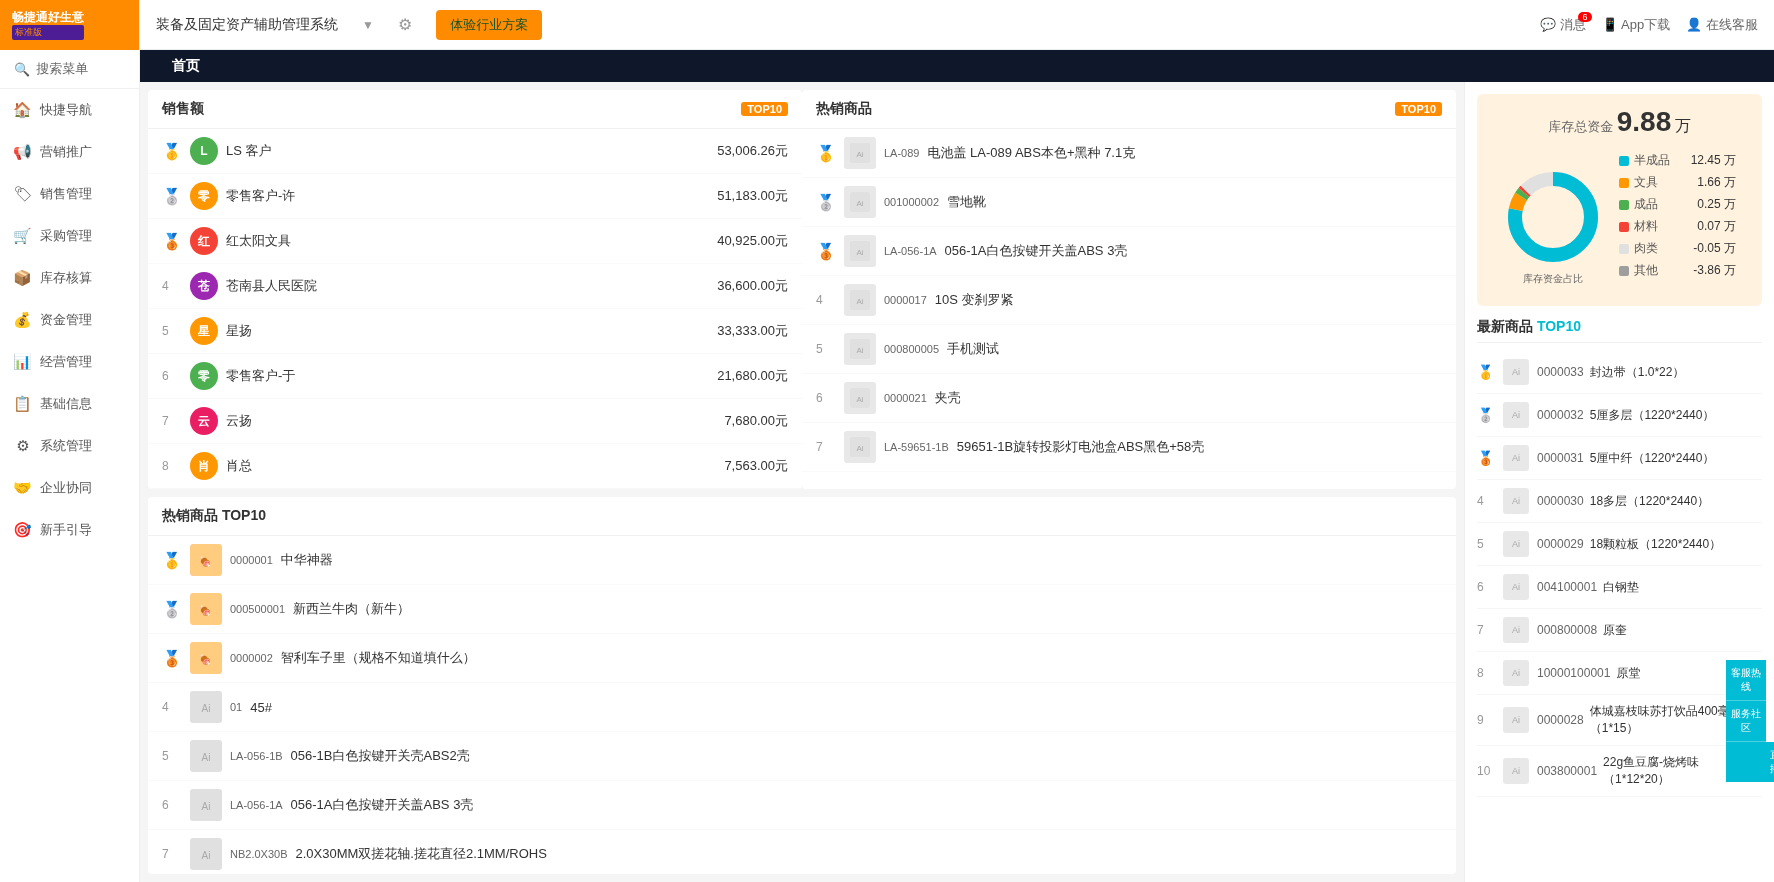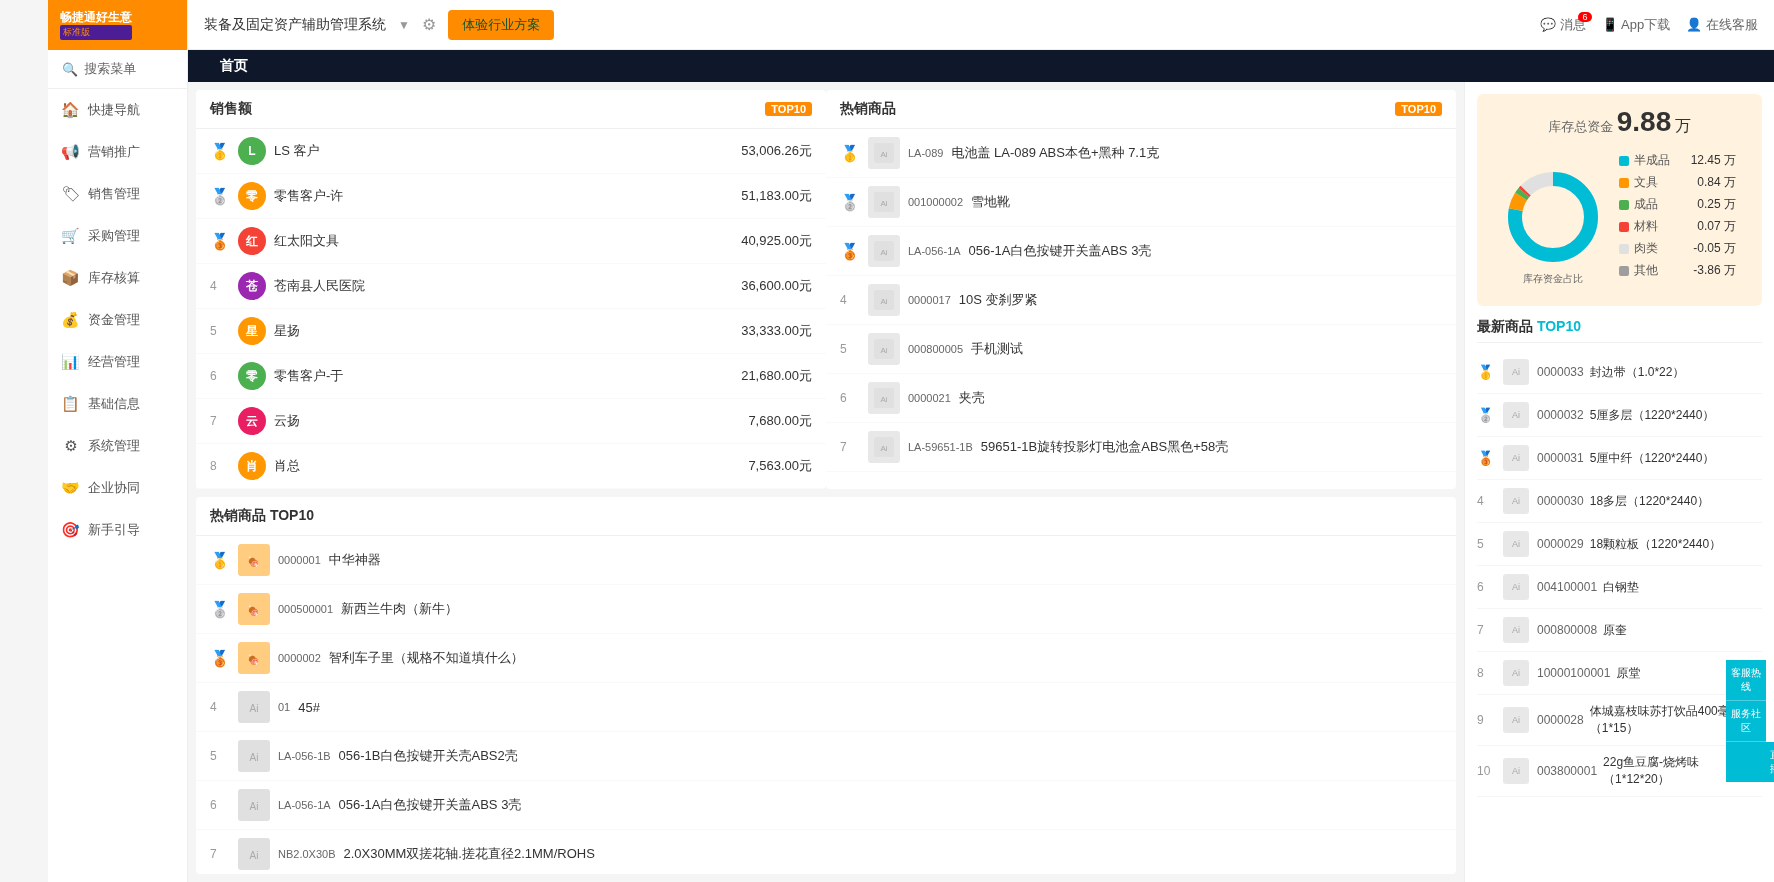--- a/index.html
+++ b/index.html
@@ -8,21 +8,20 @@
     
     .sidebar {
       width: 140px;
       background: #fff;
       display: flex;
       flex-direction: column;
       border-right: 1px solid #eee;
       flex-shrink: 0;
       height: 882px;
       overflow-y: auto;
-      margin-left: 48px;
     }
     .sidebar-logo {
       background: #ff8c00;
       padding: 10px 12px;
       display: flex;
       align-items: center;
       gap: 6px;
       height: 50px;
     }
     .sidebar-logo-text { color: #fff; font-size: 12px; font-weight: bold; line-height: 1.3; }
@@ -33,21 +32,21 @@
     .sidebar-nav-item {
       display: flex; align-items: center; gap: 8px; padding: 12px 14px; color: #555; cursor: pointer; font-size: 13px;
     }
     .nav-icon { width: 18px; height: 18px; display: flex; align-items: center; justify-content: center; font-size: 15px; }
 
     
     .main { flex: 1; display: flex; flex-direction: column; overflow: hidden; }
 
     
     .topbar {
-      height: 50px; background: #fff; display: flex; align-items: center; padding: 0 16px; gap: 12px; border-bottom: 1px solid #eee; flex-shrink: 0;
+      height: 50px; background: #fff; display: flex; align-items: center; padding: 0 16px; gap: 24px; border-bottom: 1px solid #eee; flex-shrink: 0;
     }
     .topbar-title { font-size: 14px; color: #333; font-weight: 500; }
     .topbar-dropdown { color: #999; font-size: 12px; cursor: pointer; }
     .topbar-gear { color: #999; font-size: 16px; cursor: pointer; }
     .topbar-btn {
       background: #ff8c00; color: #14532d; border: none; padding: 6px 14px; border-radius: 4px; cursor: pointer; font-size: 13px;
     }
     .topbar-right { margin-left: auto; display: flex; align-items: center; gap: 16px; color: #666; font-size: 13px; }
     .topbar-badge { position: relative; }
     .topbar-badge-dot { position: absolute; top: -4px; right: -6px; background: #f00; color: #fff; font-size: 9px; border-radius: 8px; padding: 0 3px; min-width: 14px; text-align: center; }
@@ -467,21 +466,21 @@
           </div>
           <div class="legend-area">
             <div class="legend-item">
               <div class="legend-dot" style="background:#00bcd4;"></div>
               <span class="legend-name">半成品</span>
               <span class="legend-val">12.45 万</span>
             </div>
             <div class="legend-item">
               <div class="legend-dot" style="background:#ff9800;"></div>
               <span class="legend-name">文具</span>
-              <span class="legend-val">0.84 万</span>
+              <span class="legend-val">1.66 万</span>
             </div>
             <div class="legend-item">
               <div class="legend-dot" style="background:#4caf50;"></div>
               <span class="legend-name">成品</span>
               <span class="legend-val">0.25 万</span>
             </div>
             <div class="legend-item">
               <div class="legend-dot" style="background:#f44336;"></div>
               <span class="legend-name">材料</span>
               <span class="legend-val">0.07 万</span>

